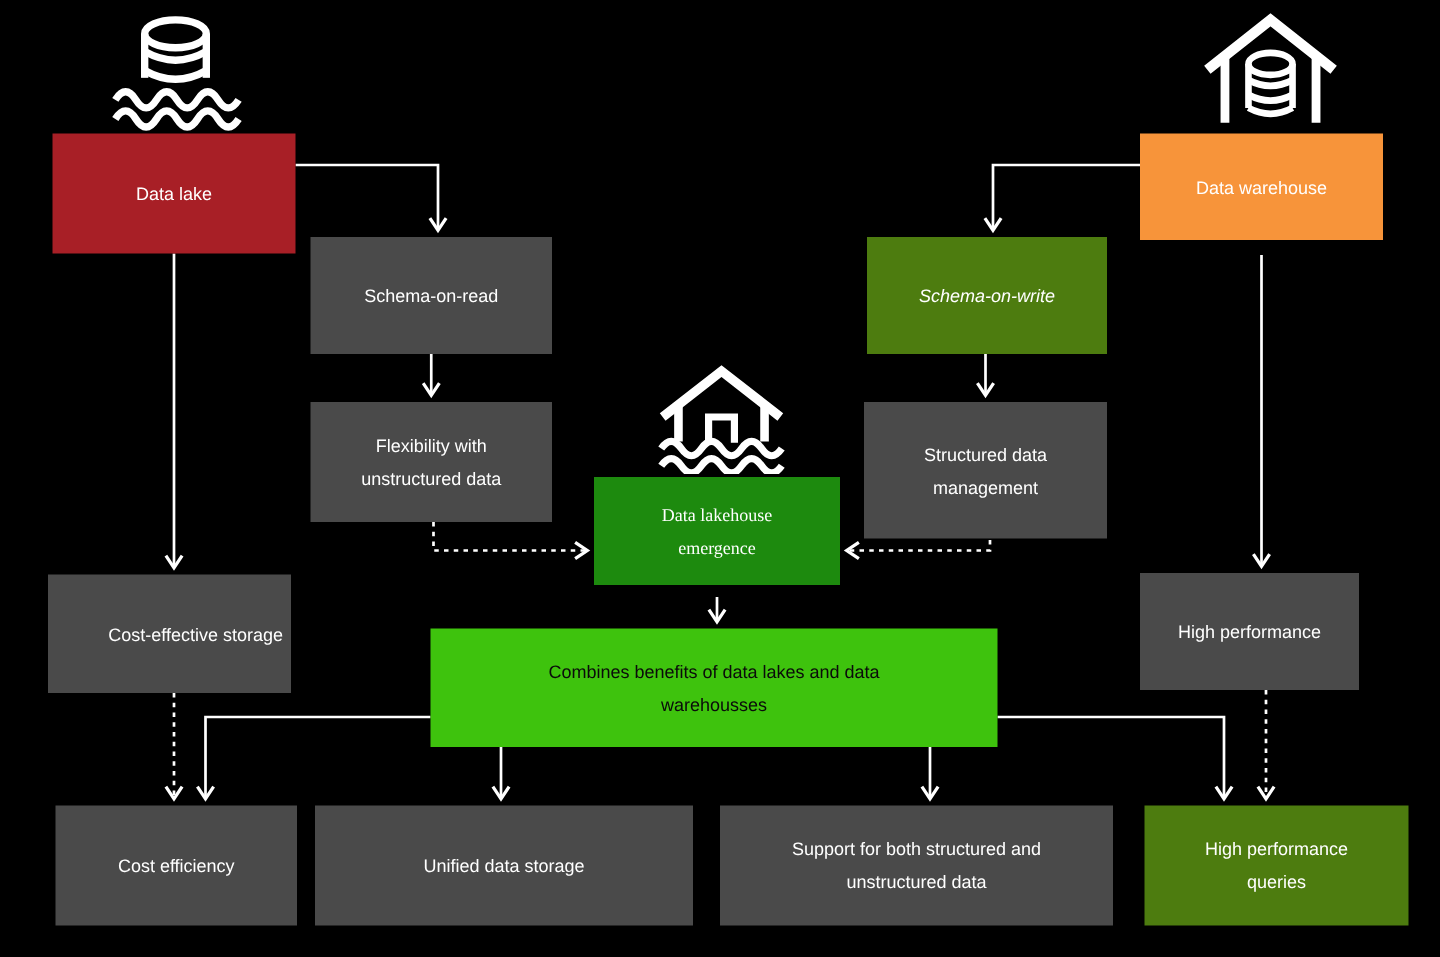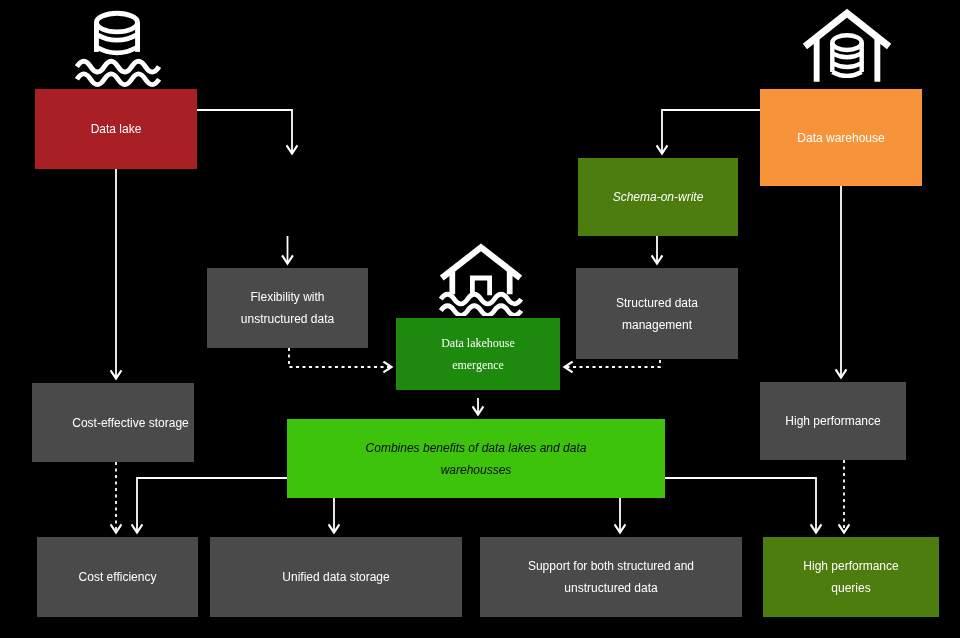--- a/index.html
+++ b/index.html
@@ -18,21 +18,21 @@
   svg.lines{position:absolute;left:0;top:0;}
   .icon{position:absolute;}
   
   .w85{max-width:85px;}
   .w100{max-width:100px;}
   .w120{max-width:120px;}
   .w124{max-width:124px;}
   .w130{max-width:130px;}
   .w140{max-width:140px;}
   .w225{max-width:225px;}
-  .w260{max-width:260px;font-style:italic;}
+  .w260{max-width:260px;}
 </style>
 </head>
 <body>
 
 <div class="stage">
 
   <svg class="lines" width="960" height="638" viewBox="0 0 960 638">
     <defs>
       <marker id="arw" viewBox="0 0 12 12" refX="9" refY="6" markerWidth="13" markerHeight="13" orient="auto" markerUnits="userSpaceOnUse">
         <path d="M2,1 L9.5,6 L2,11" fill="none" stroke="#fff" stroke-width="2"></path>
@@ -95,26 +95,29 @@
       <path d="M37,57 V39 H55 V57" stroke-width="5"></path>
       <path d="M4,61 q7,-10 14,0 t14,0 t14,0 t14,0 t14,0 t14,0" stroke-width="5"></path>
       <path d="M4,73 q7,-10 14,0 t14,0 t14,0 t14,0 t14,0 t14,0" stroke-width="5"></path>
     </g>
   </svg>
 
   <div class="node" style="left: 35px; top: 89px; width: 162px; height: 80px; background: rgb(168, 31, 38);">
     <span>Data lake</span>
   </div>
 
+  <div class="node gray" style="left: 207px; top: 158px; width: 161px; height: 78px; background: rgb(74, 74, 74);">
+    <span>Schema-on-read</span>
+  </div>
 
   <div class="node gray" style="left: 207px; top: 268px; width: 161px; height: 80px; background: rgb(74, 74, 74);">
     <span class="w140">Flexibility with unstructured data</span>
   </div>
 
-  <div class="node" style="left: 760px; top: 89px; width: 162px; height: 97px; background: rgb(247, 148, 58);">
+  <div class="node" style="left: 760px; top: 89px; width: 162px; height: 71px; background: rgb(247, 148, 58);">
     <span>Data warehouse</span>
   </div>
 
   <div class="node gray" style="left: 578px; top: 158px; width: 160px; height: 78px; background: #4d7c0f; font-style: italic;">
     <span>Schema-on-write</span>
   </div>
 
   <div class="node gray" style="left: 576px; top: 268px; width: 162px; height: 91px; background: rgb(74, 74, 74);">
     <span class="w130">Structured data management</span>
   </div>

